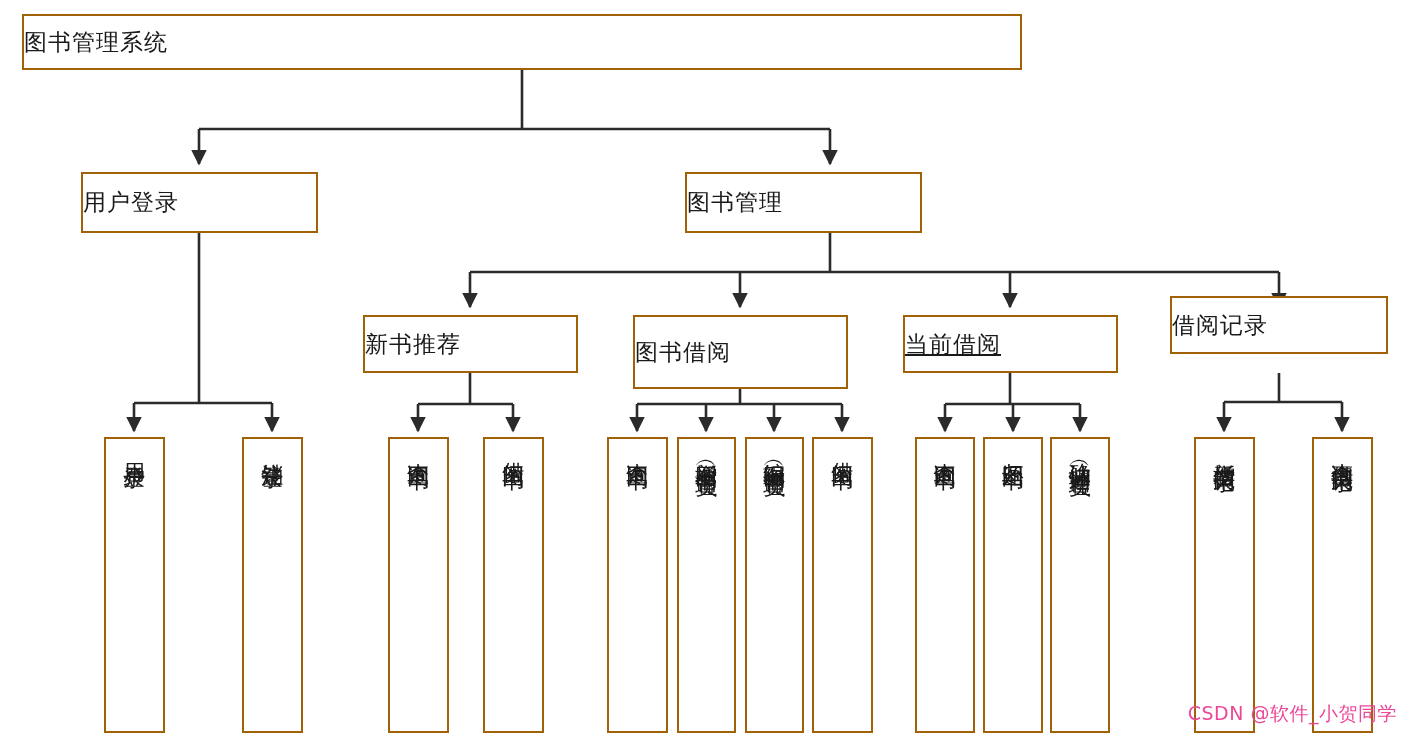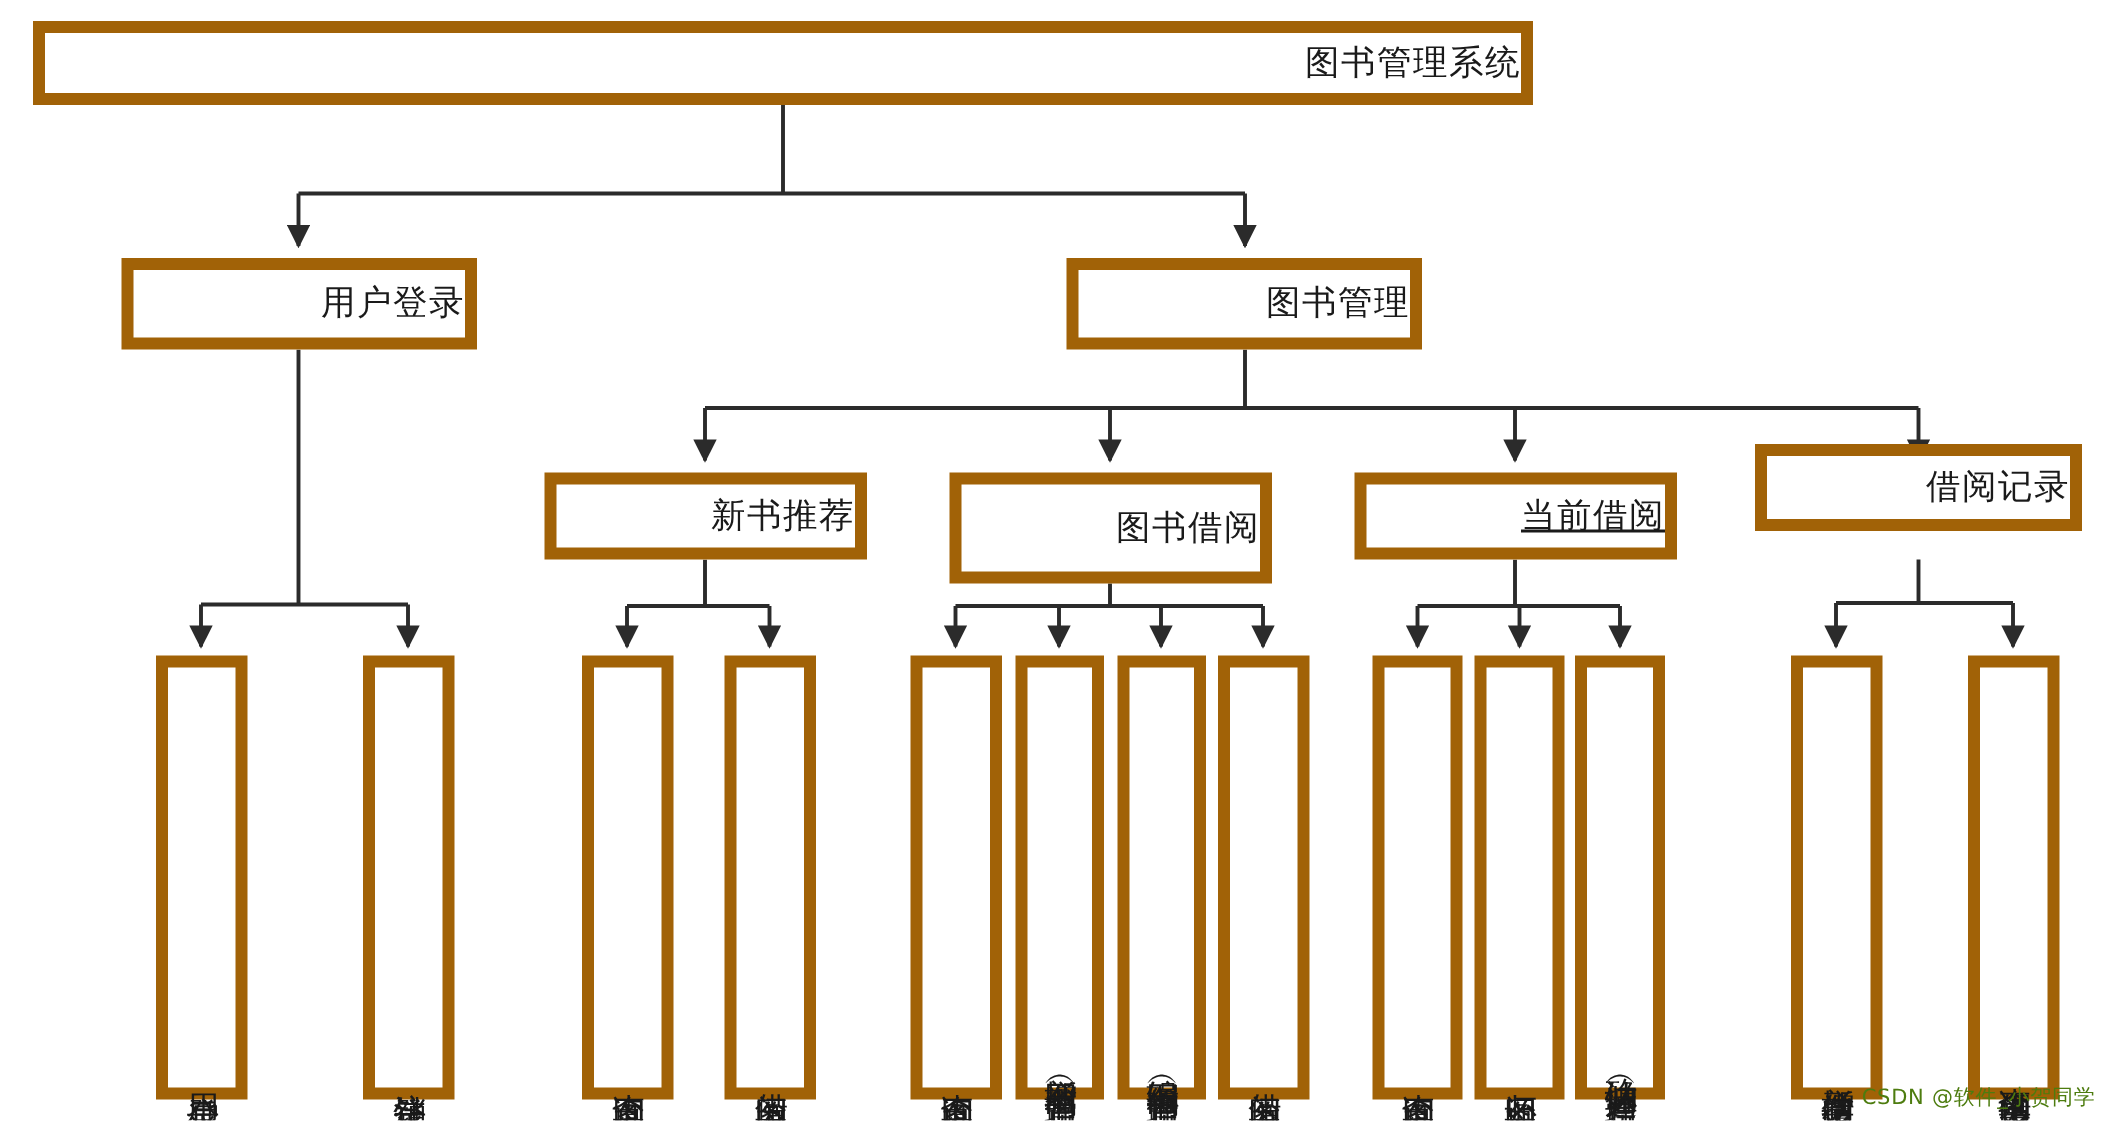--- a/index.html
+++ b/index.html
@@ -20,25 +20,25 @@
   #edges {
     position: absolute;
     left: 0;
     top: 0;
     width: 1405px;
     height: 747px;
   }
   .node {
     position: absolute;
     box-sizing: border-box;
-    border: 8px solid #a16207;
+    border: 2px solid #a16207;
     background: #ffffff;
     display: flex;
     align-items: center;
-    justify-content: flex-end;
+    justify-content: flex-start;
     color: #1a1a1a;
     z-index: 2;
   }
   .node.horiz {
     font-size: 23px;
     letter-spacing: 1px;
     line-height: 1.15;
   }
   .node.vert {
     writing-mode: vertical-rl;
@@ -50,23 +50,23 @@
   }
   .node.vert .label {
     writing-mode: vertical-rl;
     text-orientation: upright;
     white-space: normal;
     text-align: center;
   }
   .watermark {
     position: absolute;
     right: 8px;
-    bottom: 6px;
-    font-size: 14px;
-    color: #4d7c0f;
+    bottom: 20px;
+    font-size: 19px;
+    color: #ec4899;
     z-index: 5;
     white-space: nowrap;
     letter-spacing: 0.5px;
   }
 </style>
 </head>
 <body>
 
 <div id="canvas">
 
@@ -120,21 +120,21 @@
     </g>
   </svg>
 
   <div class="node horiz" style="left:22px; top:14px; width:1000px; height:56px;">
     <span class="label">图书管理系统</span>
   </div>
 
   <div class="node horiz" style="left:81px; top:172px; width:237px; height:61px;">
     <span class="label">用户登录</span>
   </div>
-  <div class="node horiz" style="left:711px; top:172px; width:237px; height:61px;">
+  <div class="node horiz" style="left:685px; top:172px; width:237px; height:61px;">
     <span class="label">图书管理</span>
   </div>
 
   <div class="node horiz" style="left:363px; top:315px; width:215px; height:58px;">
     <span class="label">新书推荐</span>
   </div>
   <div class="node horiz" style="left:633px; top:315px; width:215px; height:74px;">
     <span class="label">图书借阅</span>
   </div>
   <div class="node horiz" style="left:903px; top:315px; width:215px; height:58px;text-decoration:underline;">

